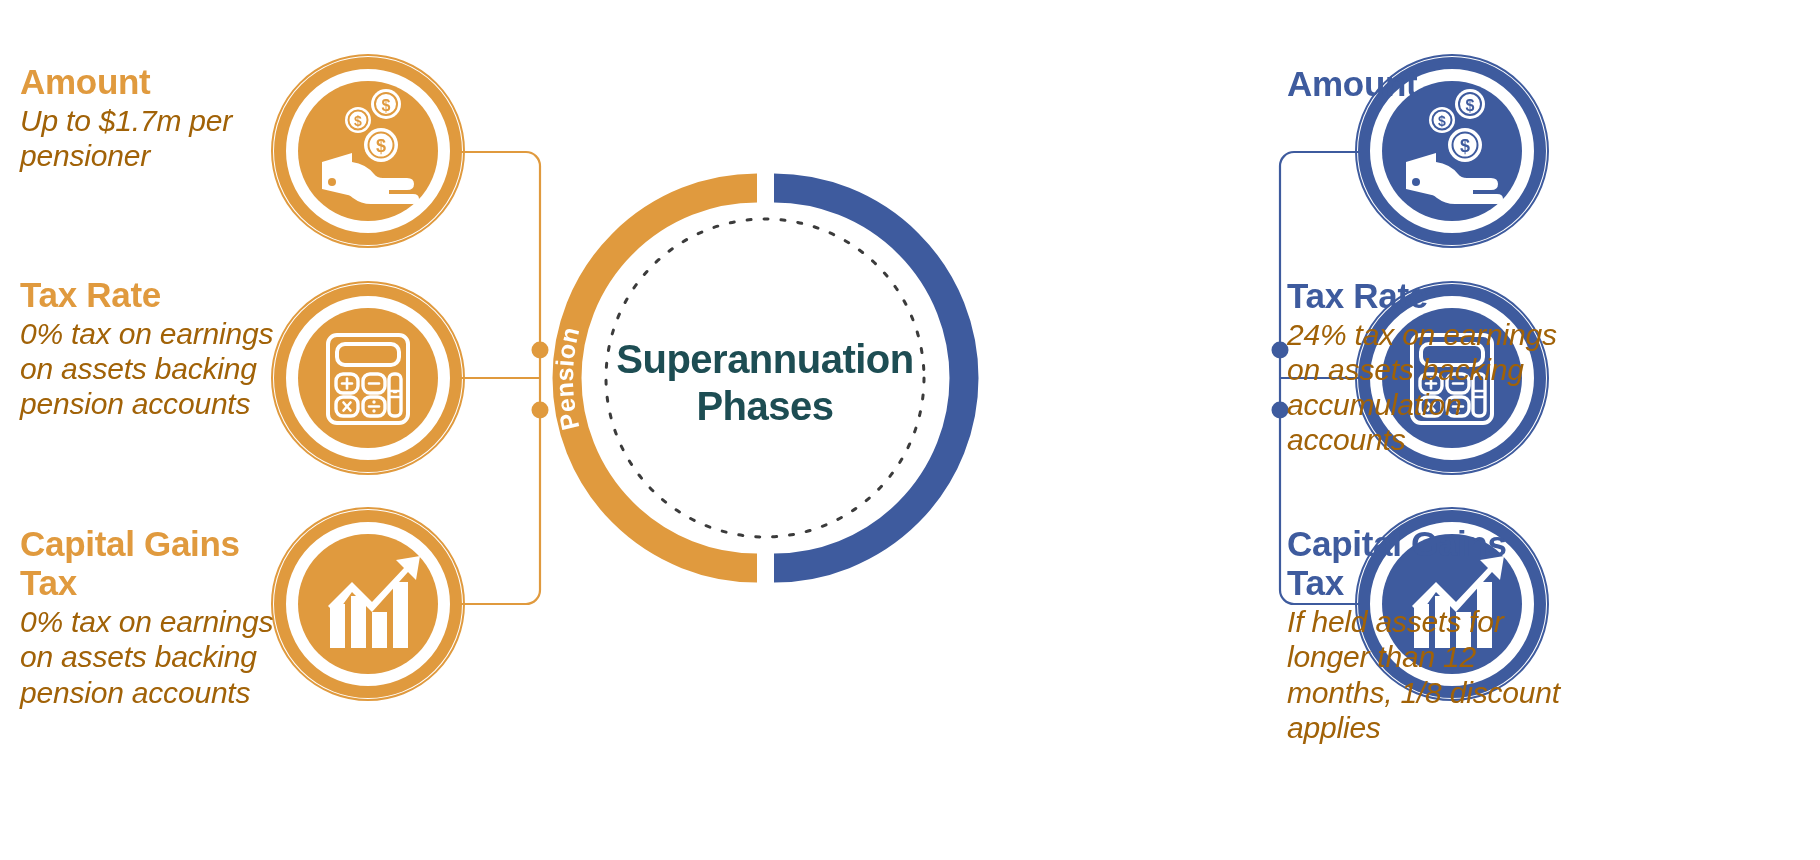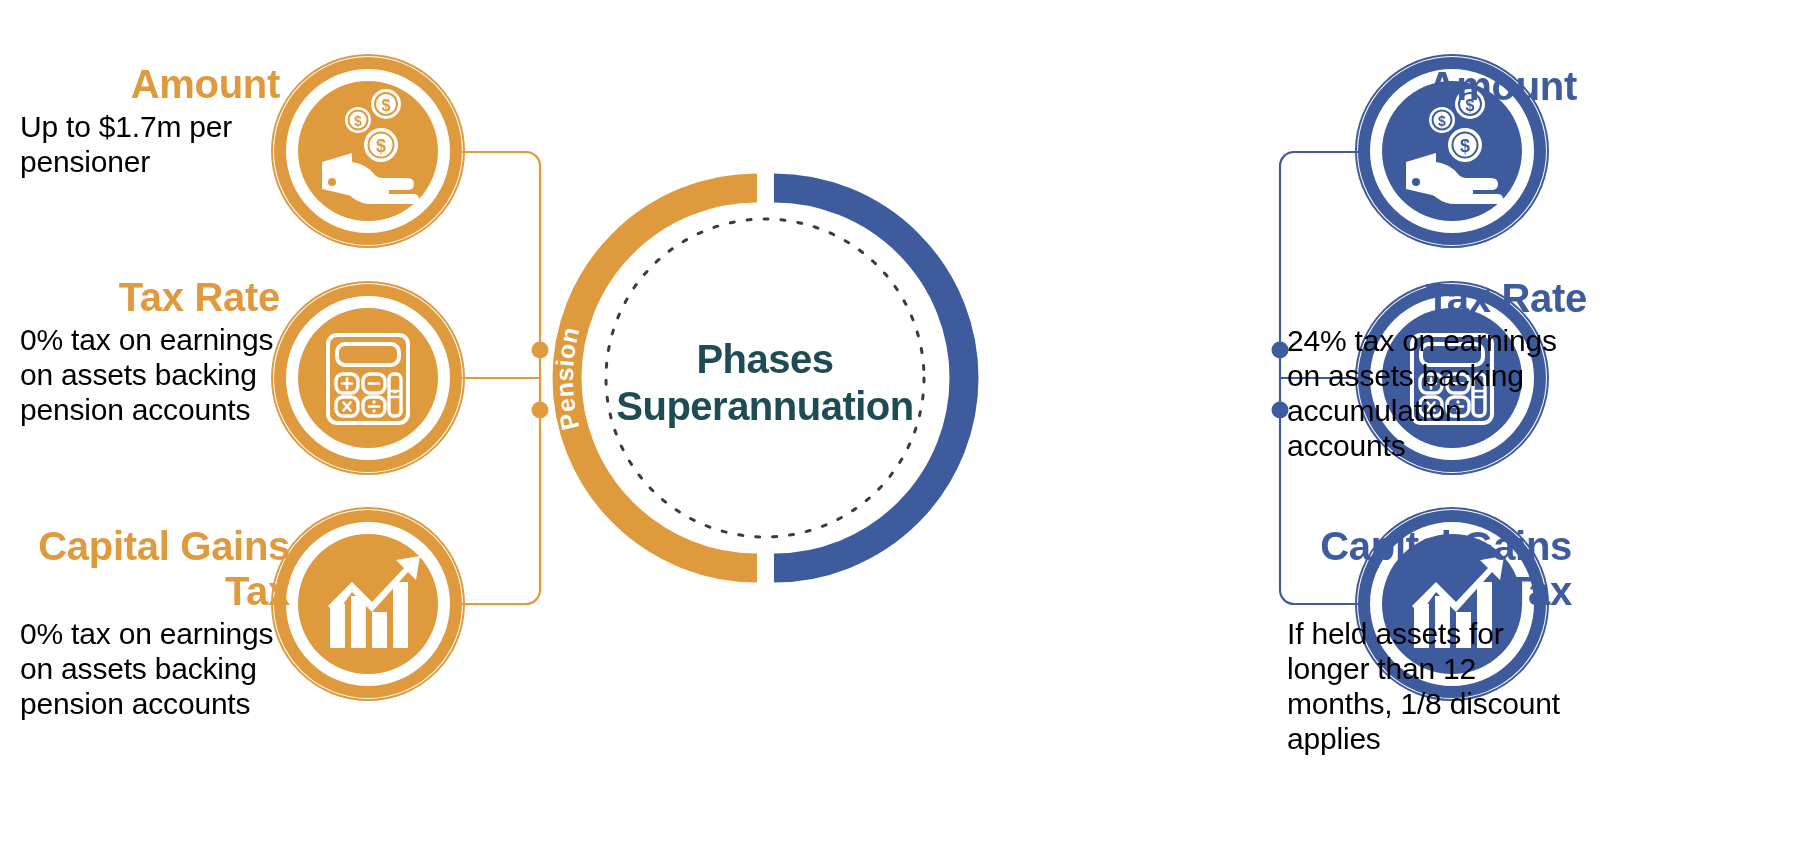--- a/index.html
+++ b/index.html
@@ -2,23 +2,23 @@
 <html><head>
 <meta charset="utf-8">
 <style>
   html,body{margin:0;padding:0;background:#ffffff;}
   body{width:1820px;height:860px;overflow:hidden;
        font-family:"Liberation Sans", sans-serif;}
   #stage{position:relative;width:1820px;height:860px;background:#fff;}
   svg.layer{position:absolute;left:0;top:0;width:1820px;height:860px;}
 
   .blk{position:absolute;}
-  .blk .hd{font-weight:bold;font-size:40px;line-height:1.12;margin:0 0 2px 0;
-           letter-spacing:-0.3px;text-align:right;}
-  .blk .bd{font-size:30px;line-height:1.17;color:#000000;letter-spacing:-0.2px;}
+  .blk .hd{font-weight:bold;font-size:35px;line-height:1.12;margin:0 0 2px 0;
+           letter-spacing:-0.3px;}
+  .blk .bd{font-size:30px;line-height:1.17;color:#a16207;letter-spacing:-0.2px;font-style:italic;}
   .blk.left .hd{color:#E09A3E;}
   .blk.right .hd{color:#3E5B9E;}
   .blk.left{text-align:left;}
   .blk.right{text-align:left;}
 
   .ctr-title{position:absolute;left:575px;top:336px;width:380px;text-align:center;
              color:#1D4D53;font-size:40px;font-weight:bold;line-height:1.18;
              letter-spacing:-0.5px;}
 </style>
 </head>
@@ -219,22 +219,22 @@
         <rect x="1414" y="604" width="15" height="44"></rect>
         <rect x="1435" y="596" width="15" height="52"></rect>
         <rect x="1456" y="612" width="15" height="36"></rect>
         <rect x="1477" y="582" width="15" height="66"></rect>
         <path d="M 1412 606 L 1436 582 L 1456 602 L 1488 568 L 1480 560 L 1504 556 L 1500 580 L 1492 572 L 1456 612 L 1436 592 L 1420 614 Z"></path>
       </g>
     </g>
   </svg>
 
   <div class="ctr-title">
+    <div>Superannuation</div>
     <div>Phases</div>
-    <div>Superannuation</div>
   </div>
 
   <div class="blk left" style="left:20px;top:62px;width:260px;">
     <div class="hd">Amount</div>
     <div class="bd">Up to $1.7m per pensioner</div>
   </div>
 
   <div class="blk left" style="left:20px;top:275px;width:260px;">
     <div class="hd">Tax Rate</div>
     <div class="bd">0% tax on earnings on assets backing pension accounts</div>

